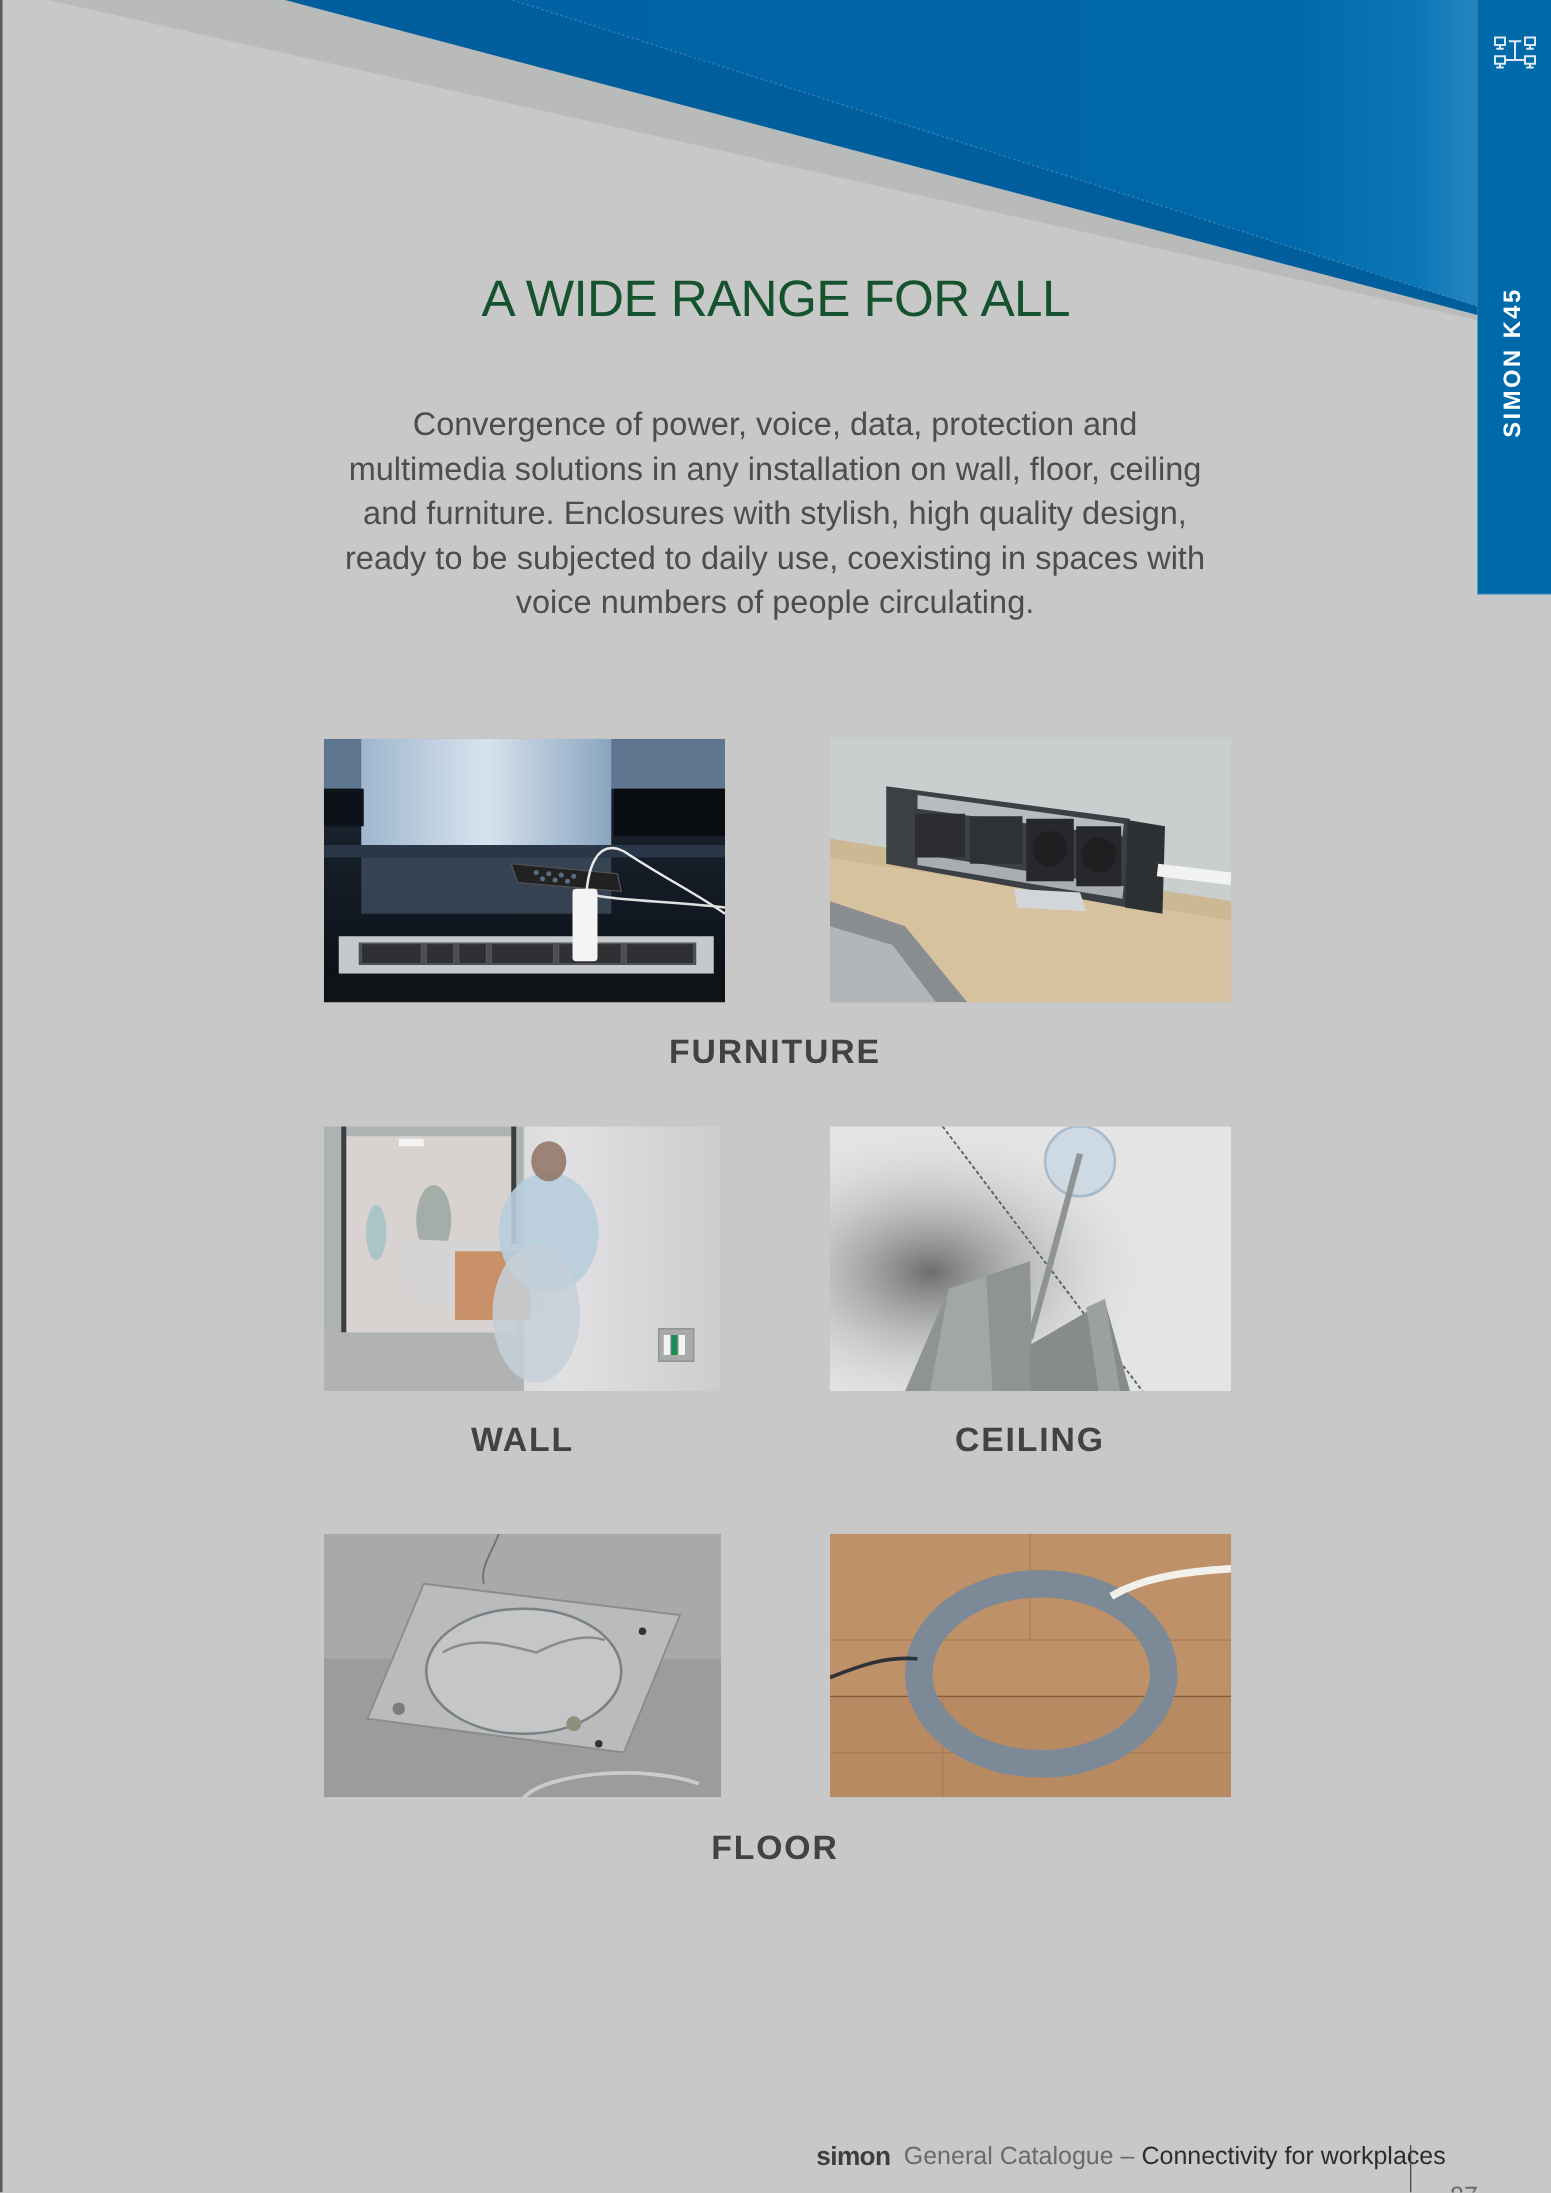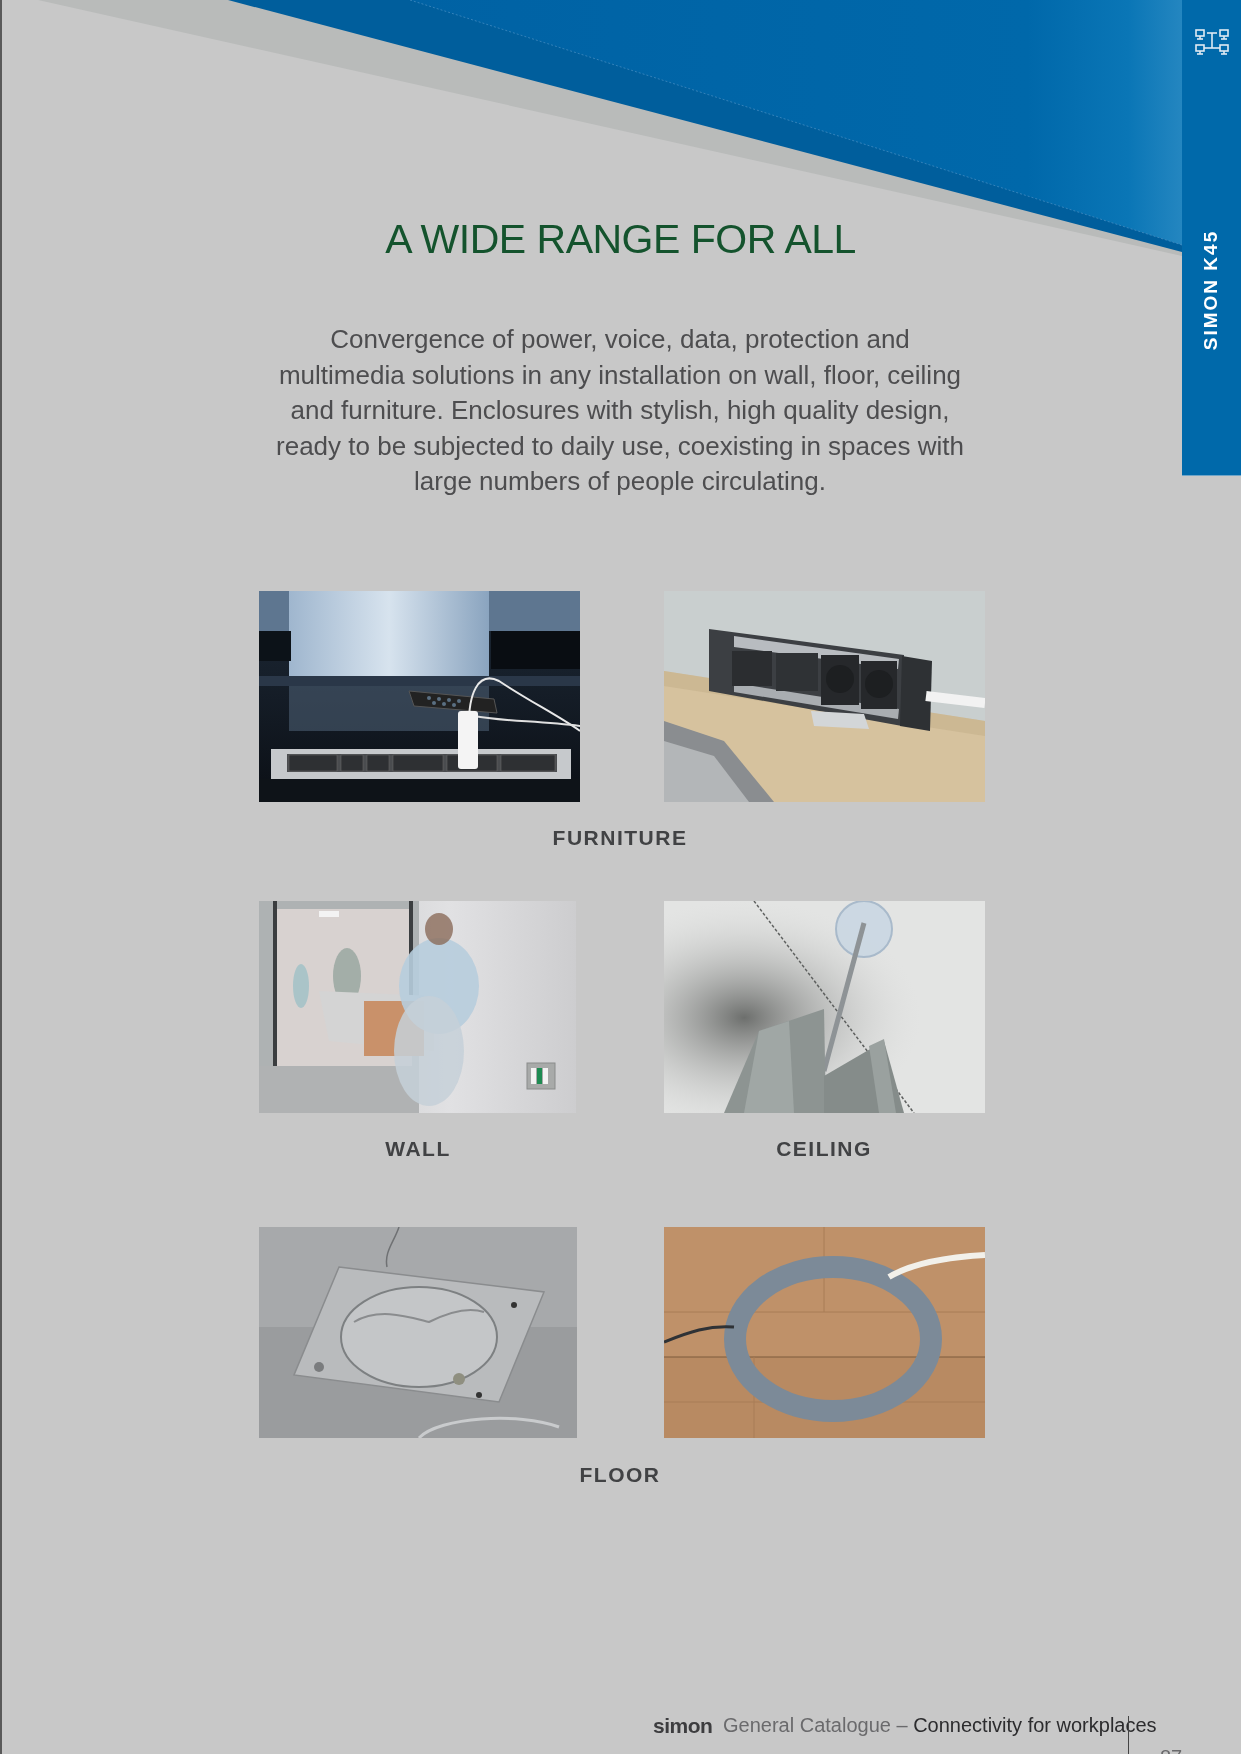--- a/index.html
+++ b/index.html
@@ -28,21 +28,21 @@
   }
   .title span { display: block; }
   .intro {
     position: absolute; left: 270px; width: 700px; top: 322px; text-align: center;
     color: #4d4d4f; font-size: 26px; line-height: 35.5px; font-weight: normal; margin: 0;
   }
   .intro span { display: block; }
   .photo { position: absolute; overflow: hidden; }
   .photo svg { display: block; width: 100%; height: 100%; }
   .label {
-    position: absolute; color: #414244; font-weight: bold; font-size: 21px;
+    position: absolute; color: #414244; font-weight: bold; font-size: 27px;
     letter-spacing: 1.5px; text-align: center;
   }
   .footer { position: absolute; top: 1704px; left: 0; width: 1241px; height: 50px; }
   .footer .logo { position: absolute; left: 653px; top: 10px; font-weight: bold; font-size: 21px; color: #3d3d3f; letter-spacing: -0.5px; }
   .footer .catalogue { position: absolute; left: 723px; top: 10px; font-size: 20px; color: #59595b; }
   .footer .catalogue .light { color: #6a6a6c; }
   .footer .catalogue .dark { color: #2c2c2e; }
   .footer .sep { position: absolute; left: 1128px; top: 12px; width: 1px; height: 38px; background: #444; }
   .footer .page-num { position: absolute; left: 1160px; top: 10px; font-size: 20px; color: #6a6a6c; margin-top: 32px; }
 </style>
@@ -94,21 +94,21 @@
 
 <h1 class="title">
   <span>A WIDE RANGE FOR ALL</span>
 </h1>
 
 <p class="intro">
   <span>Convergence of power, voice, data, protection and</span>
   <span>multimedia solutions in any installation on wall, floor, ceiling</span>
   <span>and furniture. Enclosures with stylish, high quality design,</span>
   <span>ready to be subjected to daily use, coexisting in spaces with</span>
-  <span>large numbers of people circulating.</span>
+  <span>voice numbers of people circulating.</span>
 </p>
 
 <div class="photo" style="left:259px; top:591px; width:321px; height:211px;">
   <svg viewBox="0 0 321 211" preserveAspectRatio="none">
     <defs>
       <linearGradient id="f1bg" x1="0" y1="0" x2="0" y2="1">
         <stop offset="0" stop-color="#1e2a38"></stop>
         <stop offset="1" stop-color="#0b0f15"></stop>
       </linearGradient>
       <linearGradient id="f1win" x1="0" y1="0" x2="1" y2="0">

